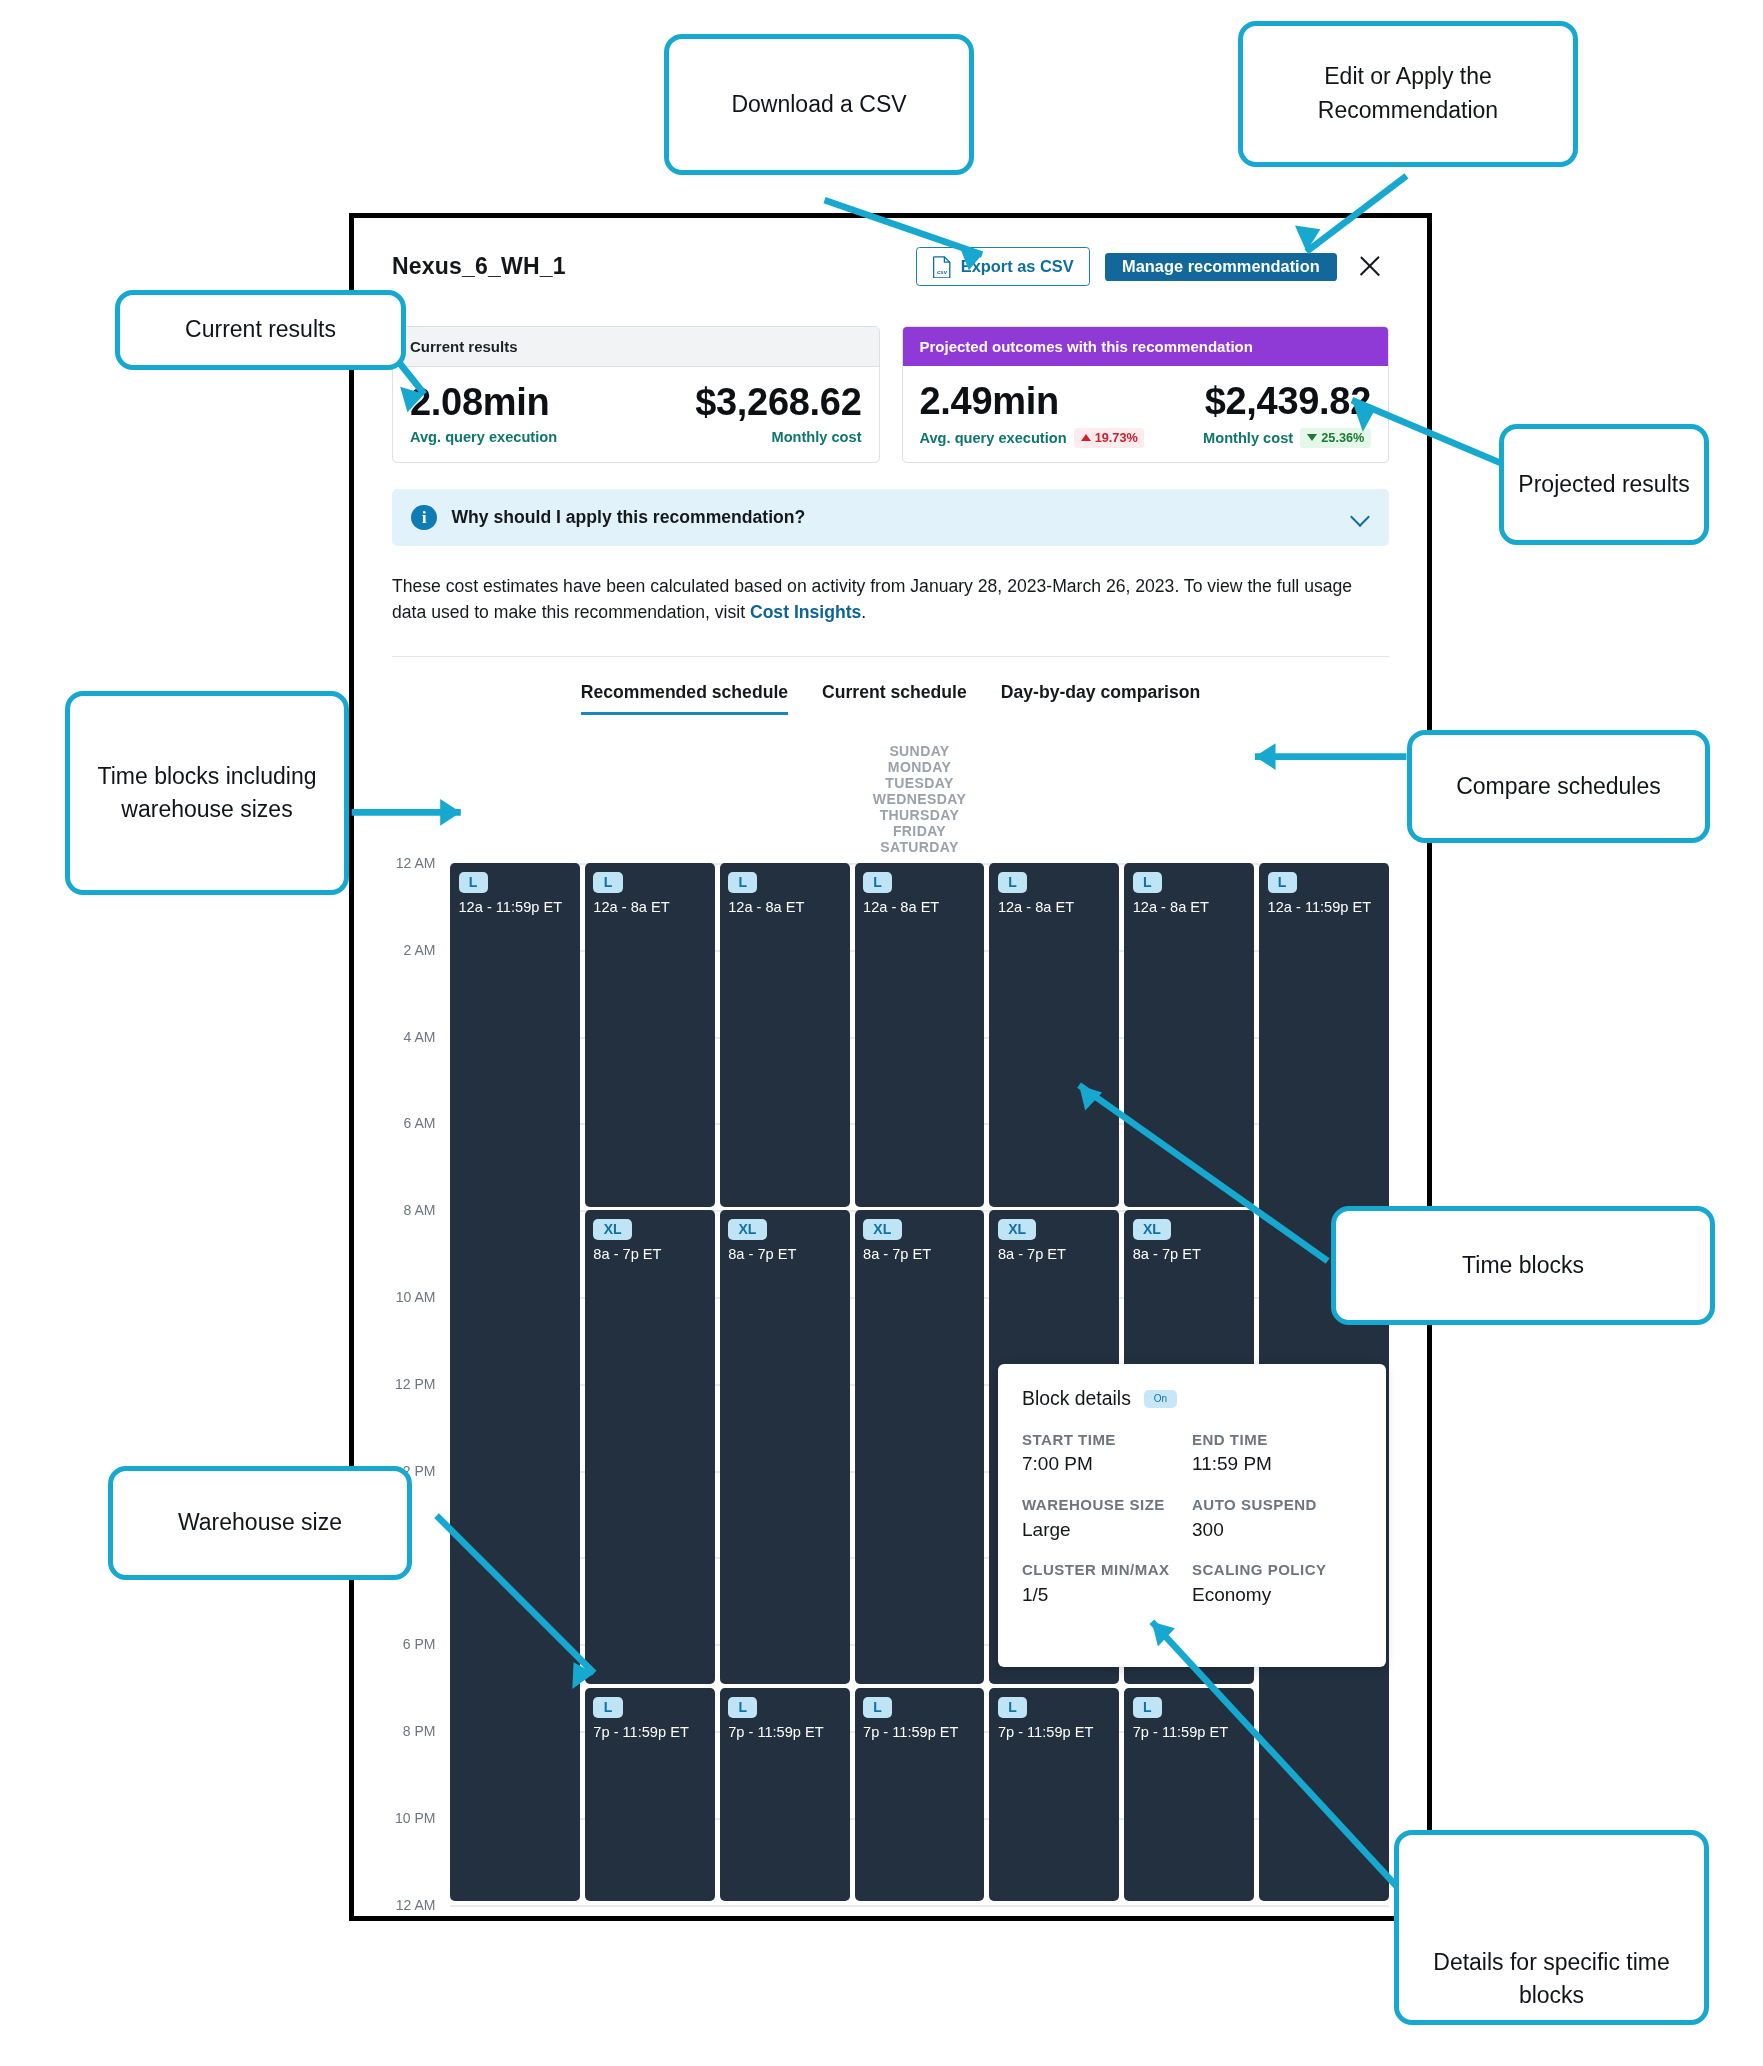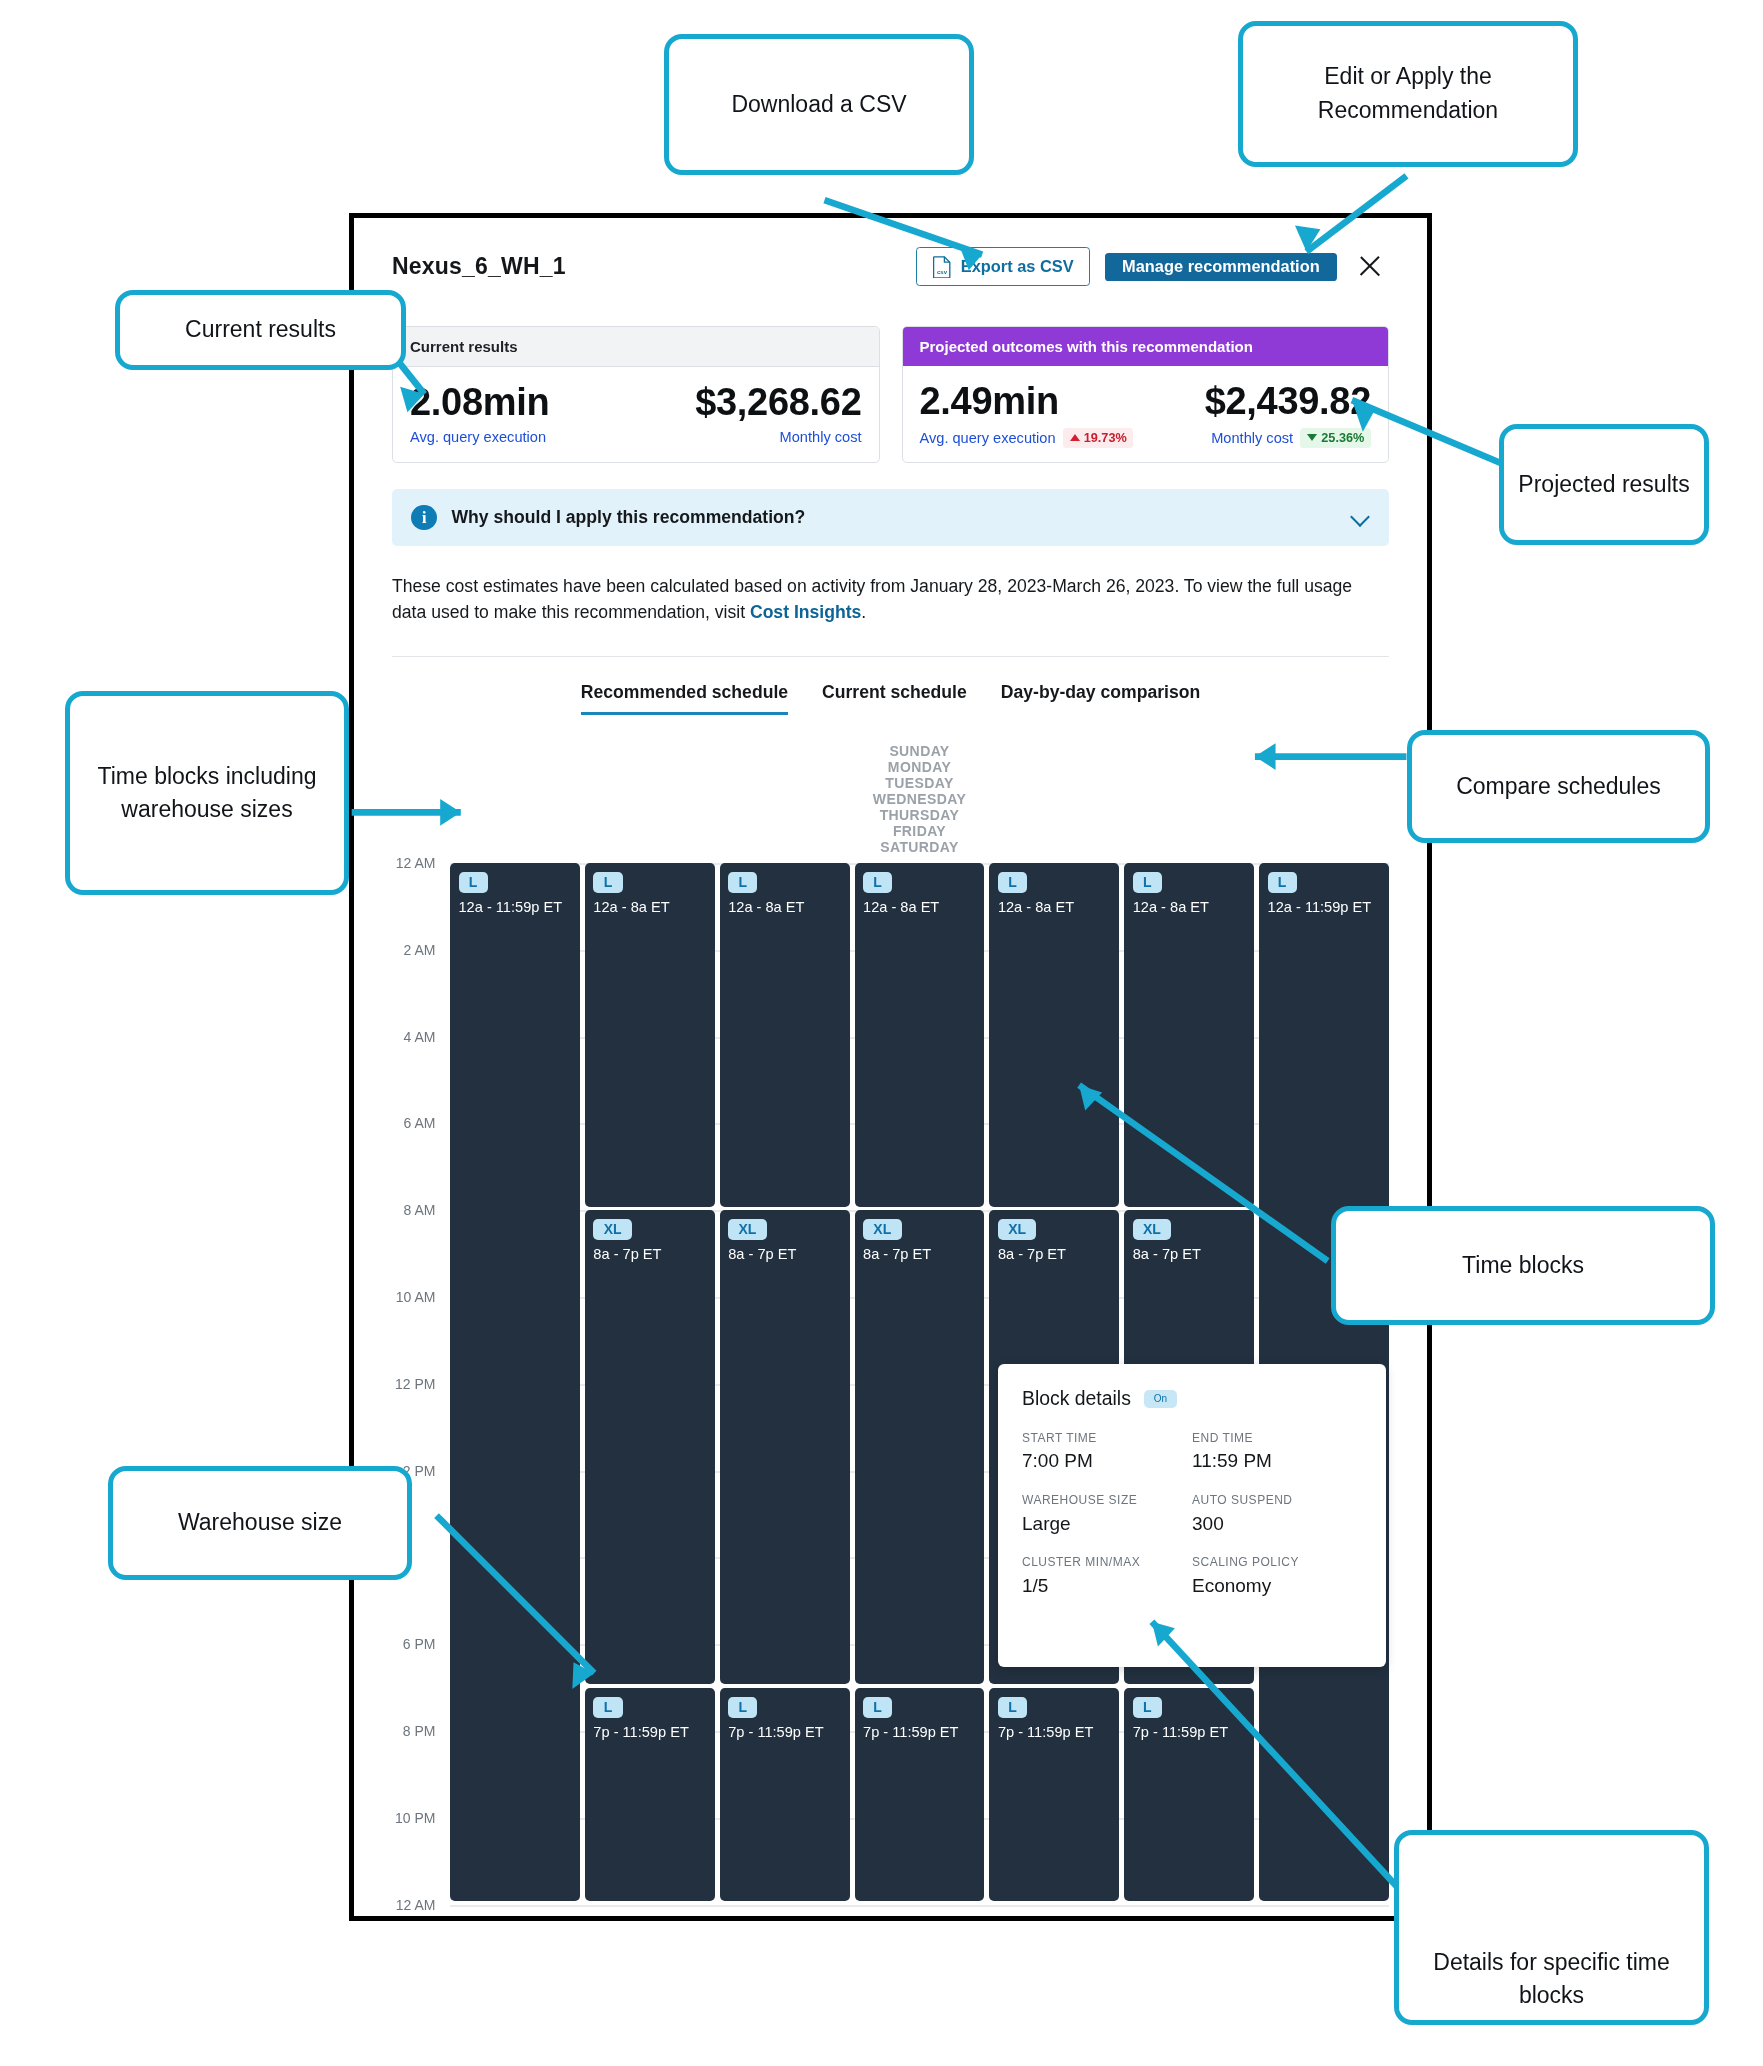--- a/index.html
+++ b/index.html
@@ -61,21 +61,21 @@
   }
   .card-head {
     padding: 11px 17px; font-size: 15px; font-weight: bold; color: #1d2125;
     background: #f2f3f5; border-bottom: 1.2px solid #dcdfe3;
   }
   .card-head.purple { background: #8f39d6; color: #ffffff; border-bottom: none; }
   .card-body { padding: 15.8px 17px 14.6px 17px; }
   .card-nums { display: flex; justify-content: space-between; align-items: flex-start; }
   .big { font-size: 38px; font-weight: bold; color: #0e1114; line-height: 1.05; letter-spacing: -0.3px; }
   .card-labels { display: flex; justify-content: space-between; align-items: center; margin-top: 6px; }
-  .lbl { font-size: 14.6px; font-weight: normal; color: #1d4ed8; }
+  .lbl { font-size: 14.6px; font-weight: bold; color: #0f766e; }
   .lblgrp { display: flex; align-items: center; gap: 7.3px; }
   .pill {
     font-size: 12.7px; font-weight: bold; padding: 3px 6.7px; border-radius: 3.6px;
     display: inline-flex; align-items: center; gap: 4.2px; white-space: nowrap;
   }
   .pill.up   { background: #fdecee; color: #c8202e; }
   .pill.down { background: #e4f7e8; color: #1a7a33; }
   .tri { width: 0; height: 0; }
   .tri.up   { border-left: 5.5px solid transparent; border-right: 5.5px solid transparent; border-bottom: 7.9px solid #d32030; }
   .tri.down { border-left: 5.5px solid transparent; border-right: 5.5px solid transparent; border-top: 7.9px solid #1a7a33; }
@@ -149,21 +149,21 @@
     border-radius: 6px; box-shadow: 0 2.4px 11px rgba(0,0,0,.18);
     padding: 23px 24px; z-index: 9;
   }
   .pop-head { display: flex; align-items: center; gap: 13.3px; }
   .pop-title { font-size: 19.4px; font-weight: normal; color: #14171a; }
   .pop-on {
     background: #c7e7f7; color: #1070a8; font-size: 10px; font-weight: normal;
     padding: 3.6px 9.7px; border-radius: 4.9px;
   }
   .pop-grid { display: grid; grid-template-columns: 1fr 1fr; row-gap: 20.6px; margin-top: 20.6px; }
-  .pop-k { font-size: 12px; font-weight: normal; color: #6d757d; letter-spacing: 0.5px; }
+  .pop-k { font-size: 15px; font-weight: bold; color: #6d757d; letter-spacing: 0.5px; }
   .pop-v { font-size: 19px; color: #14171a; margin-top: 5.5px; }
 
   
   .callout {
     position: absolute; background: #ffffff; border: 5.5px solid #17a8d0;
     border-radius: 18px; display: flex; align-items: center; justify-content: center;
     text-align: center; color: #111418; z-index: 20;
     font-size: 23px; line-height: 1.45; padding: 7.3px 12px;
   }
   svg.anno { position: absolute; left: 0; top: 0; width: 1763px; height: 2066px; z-index: 15; pointer-events: none; }

